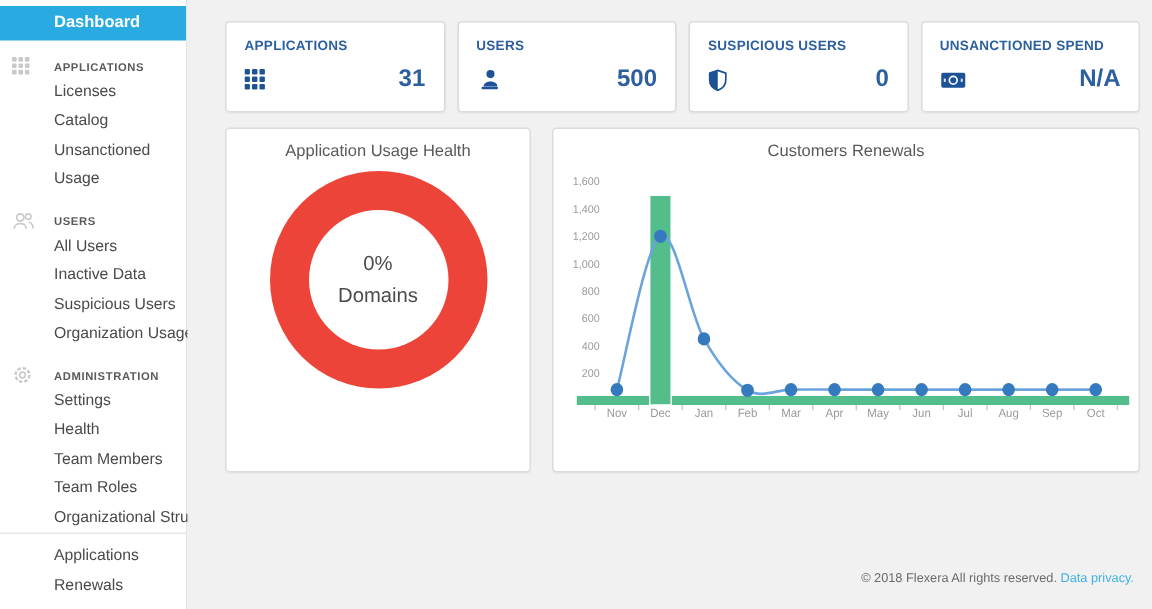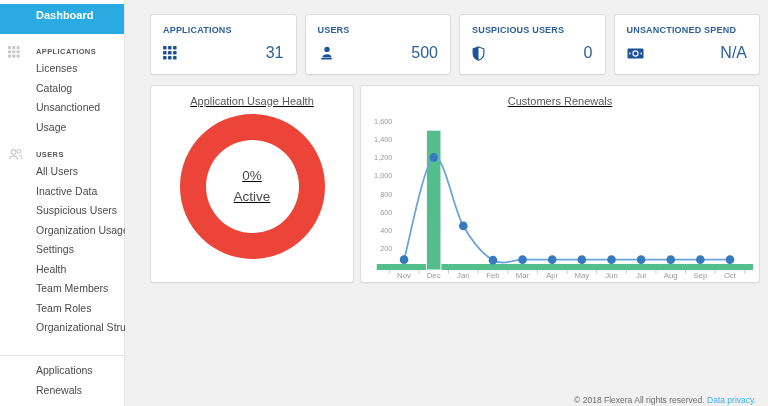--- a/index.html
+++ b/index.html
@@ -21,39 +21,39 @@
   .nav-bottom-item { height:20px; line-height:20px; padding-left:36px; font-size:10.5px; color:#4a4a4a; cursor:pointer; }
   .sidebar { padding-bottom:6px; }
 
   
   .main { flex:1; position:relative; padding:14px 8px 0 25px; background:#f1f1f2; }
 
   .stats-row { display:flex; gap:8px; height:61px; }
   .stat-card { flex:1; background:#fff; border:1px solid #dcdcdc; border-radius:3px;
                box-shadow:0 1px 1px rgba(0,0,0,.04); padding:10px 12px 8px; cursor:pointer; }
   .stat-label { font-size:9px; font-weight:bold; color:var(--stat-blue,#2c5f9d); letter-spacing:.2px; white-space:nowrap; }
-  .stat-bottom { display:flex; justify-content:space-between; align-items:center; margin-top:9px; }
+  .stat-bottom { display:flex; justify-content:space-between; align-items:center; margin-top:9px;font-weight:bold; }
   .stat-icon { width:18px; height:16px; display:flex; align-items:center; }
   .stat-value { font-size:16px; color:var(--stat-blue,#2c5f9d); }
 
-  .charts-row { display:flex; gap:6px; margin-top:10px; height:198px;text-decoration:underline; }
+  .charts-row { display:flex; gap:14px; margin-top:10px; height:230px; }
   .card { background:#fff; border:1px solid #dcdcdc; border-radius:3px; box-shadow:0 1px 1px rgba(0,0,0,.04); }
   .chart-title { text-align:center; font-size:11px; color:#58595b; padding-top:9px; }
 
   .donut-card { width:204px; flex:none; }
   .donut { width:145px; height:145px; border-radius:50%; background:var(--donut-red,#ec4438);
            margin:7px auto 0; display:flex; align-items:center; justify-content:center; }
   .donut-hole { width:93px; height:93px; border-radius:50%; background:#fff;
                 display:flex; flex-direction:column; align-items:center; justify-content:center;
                 font-size:13.5px; color:#4b4b4b; line-height:1.5; }
 
   .renewals-card { flex:1; padding:0 6px; overflow:hidden; }
   .renewals-card svg { display:block; width:100%; height:172px; margin-top:2px; }
 
-  .footer { position:absolute; right:12px; bottom:1px; font-size:8.5px; color:#6b6b6b; }
+  .footer { position:absolute; right:12px; bottom:16px; font-size:8.5px; color:#6b6b6b; }
   .footer a { color:var(--link-blue,#3db1e4); text-decoration:none; cursor:pointer; }
 </style>
 </head>
 <body>
 
 <div class="app">
 
   <aside class="sidebar">
     <div class="nav-active">Dashboard</div>
     <div id="nav-sections">
@@ -85,20 +85,29 @@
       <circle cx="10.8" cy="3.4" r="1.9"></circle>
       <path d="M11.2 7.2 c2.3 0.4 2.8 2.3 2.8 4.1"></path>
             </svg>
           </span>
     <span class="nav-section-label">USERS</span>
         </div>
         <div class="nav-item">All Users</div>
         <div class="nav-item">Inactive Data</div>
         <div class="nav-item">Suspicious Users</div>
         <div class="nav-item">Organization Usage</div>
+        <div class="nav-section-header">
+          <span class="sec-icon">
+            <svg width="14" height="14" viewBox="0 0 14 14" fill="none" stroke="#c9c9c9">
+      <circle cx="7" cy="7" r="4.6" stroke-width="1.6" stroke-dasharray="2.4 1.2"></circle>
+      <circle cx="7" cy="7" r="1.9" stroke-width="1.1"></circle>
+            </svg>
+          </span>
+    <span class="nav-section-label">ADMINISTRATION</span>
+        </div>
         <div class="nav-item">Settings</div>
         <div class="nav-item">Health</div>
         <div class="nav-item">Team Members</div>
         <div class="nav-item">Team Roles</div>
         <div class="nav-item">Organizational Structure</div>
       </div>
     <div class="flex-spacer"></div>
     <div class="sidebar-divider"></div>
     <div id="nav-bottom">
         <div class="nav-bottom-item">Applications</div>
@@ -169,21 +178,21 @@
         </div>
       </div>
 
     <div class="charts-row">
 
       <div class="card donut-card">
         <div class="chart-title">Application Usage Health</div>
         <div class="donut">
           <div class="donut-hole">
             <span>0%</span>
-            <span>Active</span>
+            <span>Domains</span>
           </div>
         </div>
       </div>
 
       <div class="card renewals-card">
         <div class="chart-title">Customers Renewals</div>
         <svg id="renewals-svg" viewBox="0 0 396 172" preserveAspectRatio="none">
             <text x="26" y="160.6" text-anchor="end" font-size="7.5" fill="#9a9a9a">0</text>
             <text x="26" y="142.35" text-anchor="end" font-size="7.5" fill="#9a9a9a">200</text>
             <text x="26" y="124.1" text-anchor="end" font-size="7.5" fill="#9a9a9a">400</text>

